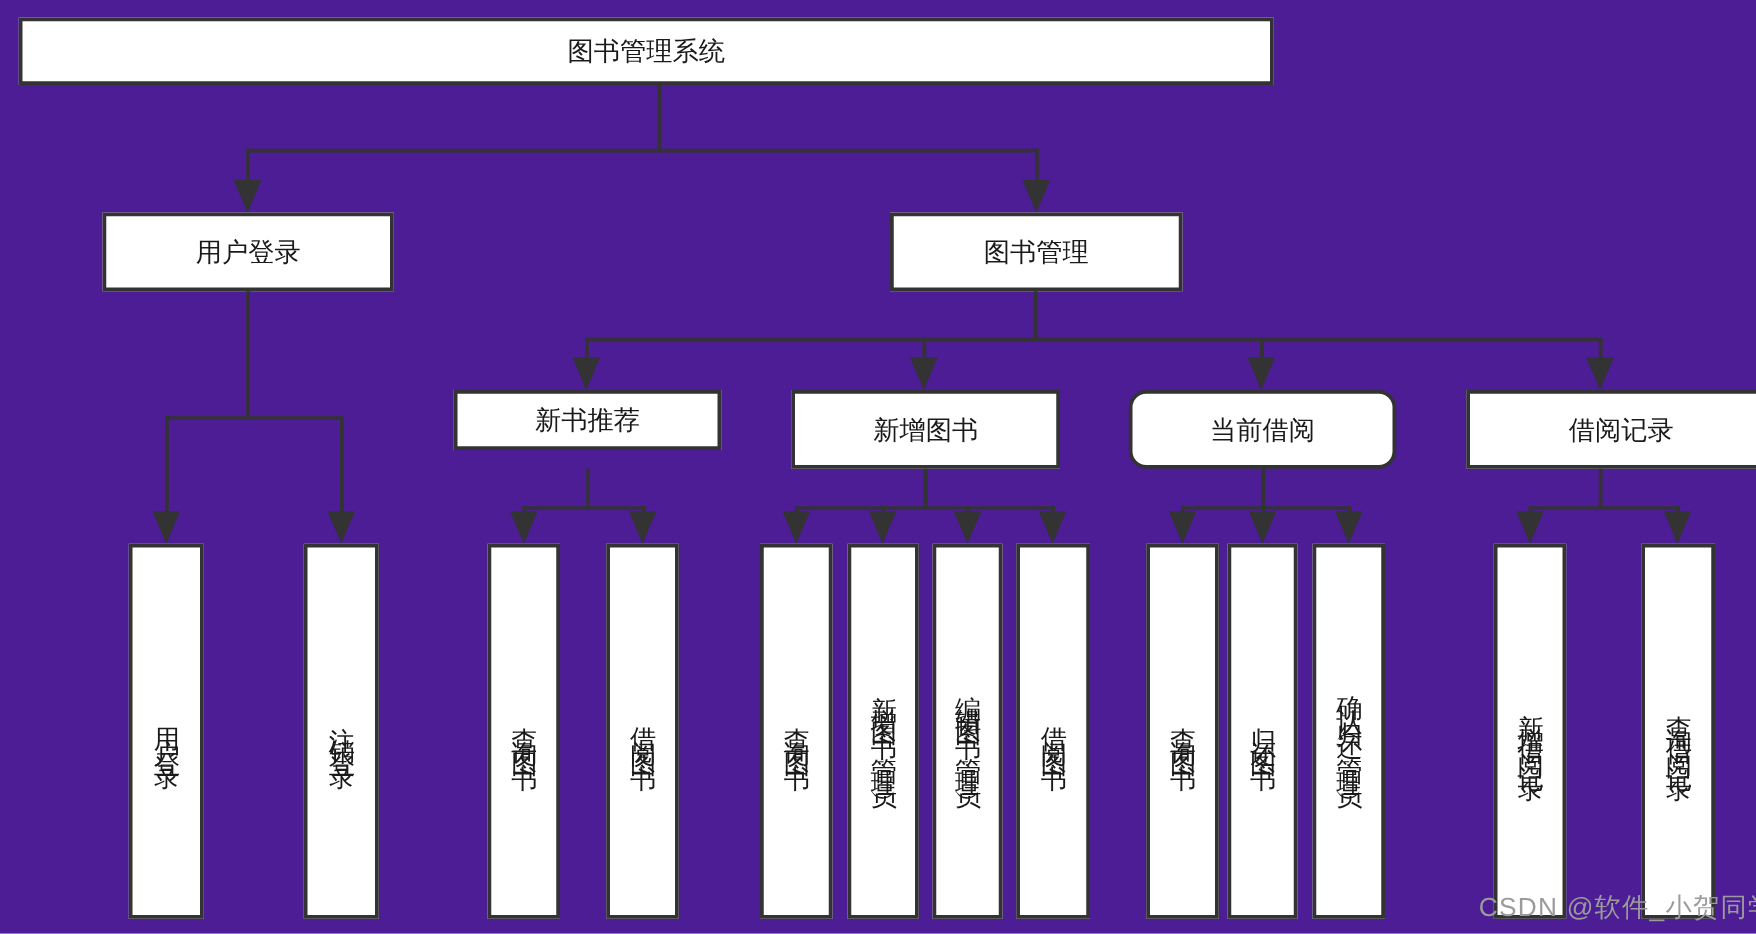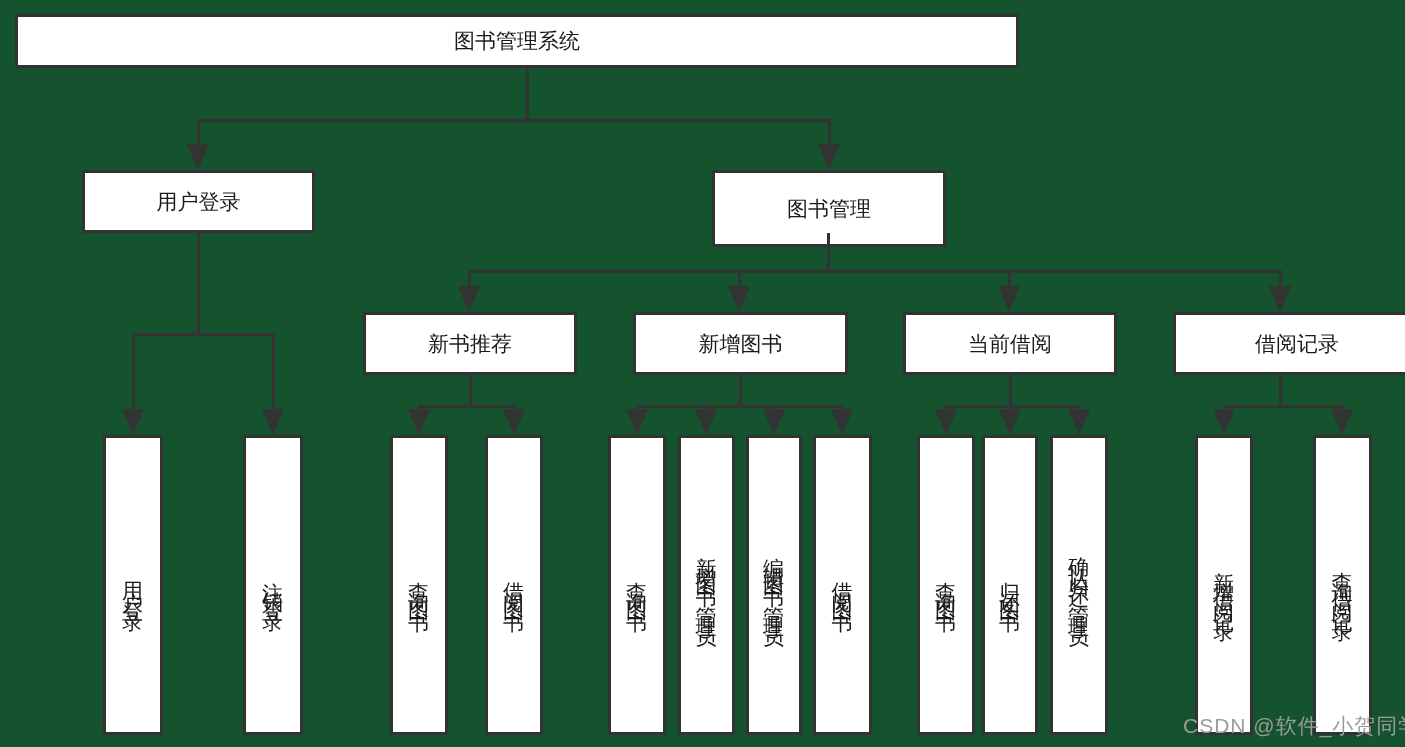--- a/index.html
+++ b/index.html
@@ -1,20 +1,20 @@
 <!DOCTYPE html>
 <html><head>
 <meta charset="utf-8">
 <style>
   html, body { margin: 0; padding: 0; background: #ffffff; }
   #canvas {
     position: relative;
     width: 1405px;
     height: 747px;
-    background: #14532d;
+    background: #4c1d95;
     font-family: "Liberation Sans", "DejaVu Sans", sans-serif;
     overflow: hidden;
   }
   .box {
     position: absolute;
     box-sizing: border-box;
     border: 3px solid #333333;
     background: #ffffff;
     display: flex;
     align-items: center;
@@ -62,21 +62,21 @@
   <div class="vl" style="left:526px; top:66px; height:55px;"></div>
   <div class="hl" style="left:197px; top:119px; width:634px;"></div>
   <div class="vl" style="left:197px; top:119px; height:29px;"></div>
   <div class="ah" style="left:187px; top:144px;"></div>
   <div class="vl" style="left:828px; top:119px; height:29px;"></div>
   <div class="ah" style="left:818px; top:144px;"></div>
 
   <div class="box" style="left:82px; top:170px; width:233px; height:63px;">
     <span>用户登录</span>
   </div>
-  <div class="box" style="left:712px; top:170px; width:234px; height:77px;">
+  <div class="box" style="left:712px; top:170px; width:234px; height:63px;">
     <span>图书管理</span>
   </div>
 
   <div class="vl" style="left:197px; top:233px; height:103px;"></div>
   <div class="hl" style="left:132px; top:333px; width:143px;"></div>
   <div class="vl" style="left:132px; top:333px; height:79px;"></div>
   <div class="ah" style="left:122px; top:409px;"></div>
   <div class="vl" style="left:272px; top:333px; height:79px;"></div>
   <div class="ah" style="left:262px; top:409px;"></div>
 
@@ -84,27 +84,27 @@
   <div class="hl" style="left:468px; top:270px; width:814px;"></div>
   <div class="vl" style="left:468px; top:270px; height:22px;"></div>
   <div class="ah" style="left:458px; top:286px;"></div>
   <div class="vl" style="left:738px; top:270px; height:22px;"></div>
   <div class="ah" style="left:728px; top:286px;"></div>
   <div class="vl" style="left:1008px; top:270px; height:22px;"></div>
   <div class="ah" style="left:998px; top:286px;"></div>
   <div class="vl" style="left:1279px; top:270px; height:22px;"></div>
   <div class="ah" style="left:1269px; top:286px;"></div>
 
-  <div class="box" style="left:363px; top:312px; width:214px; height:63px;">
+  <div class="box" style="left:363px; top:312px; width:214px; height:48px;">
     <span>新书推荐</span>
   </div>
   <div class="box" style="left:633px; top:312px; width:215px; height:63px;">
     <span>新增图书</span>
   </div>
-  <div class="box" style="left:903px; top:312px; width:214px; height:63px;">
+  <div class="box" style="left:903px; top:312px; width:214px; height:63px;border-radius:14px;">
     <span>当前借阅</span>
   </div>
   <div class="box" style="left:1173px; top:312px; width:248px; height:63px;">
     <span>借阅记录</span>
   </div>
 
   <div class="vl" style="left:469px; top:375px; height:33px;"></div>
   <div class="hl" style="left:418px; top:405px; width:99px;"></div>
   <div class="vl" style="left:418px; top:405px; height:10px;"></div>
   <div class="ah" style="left:408px; top:409px;"></div>

